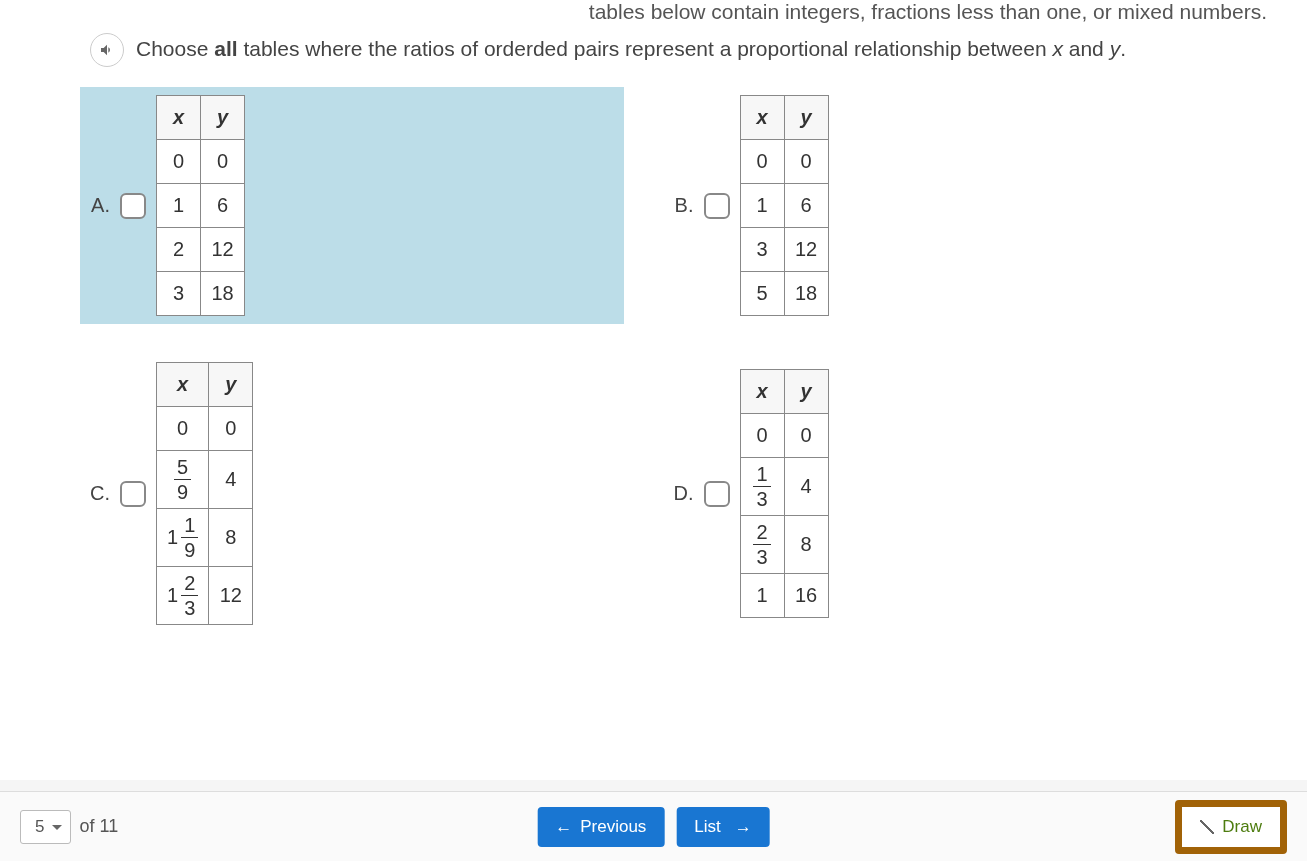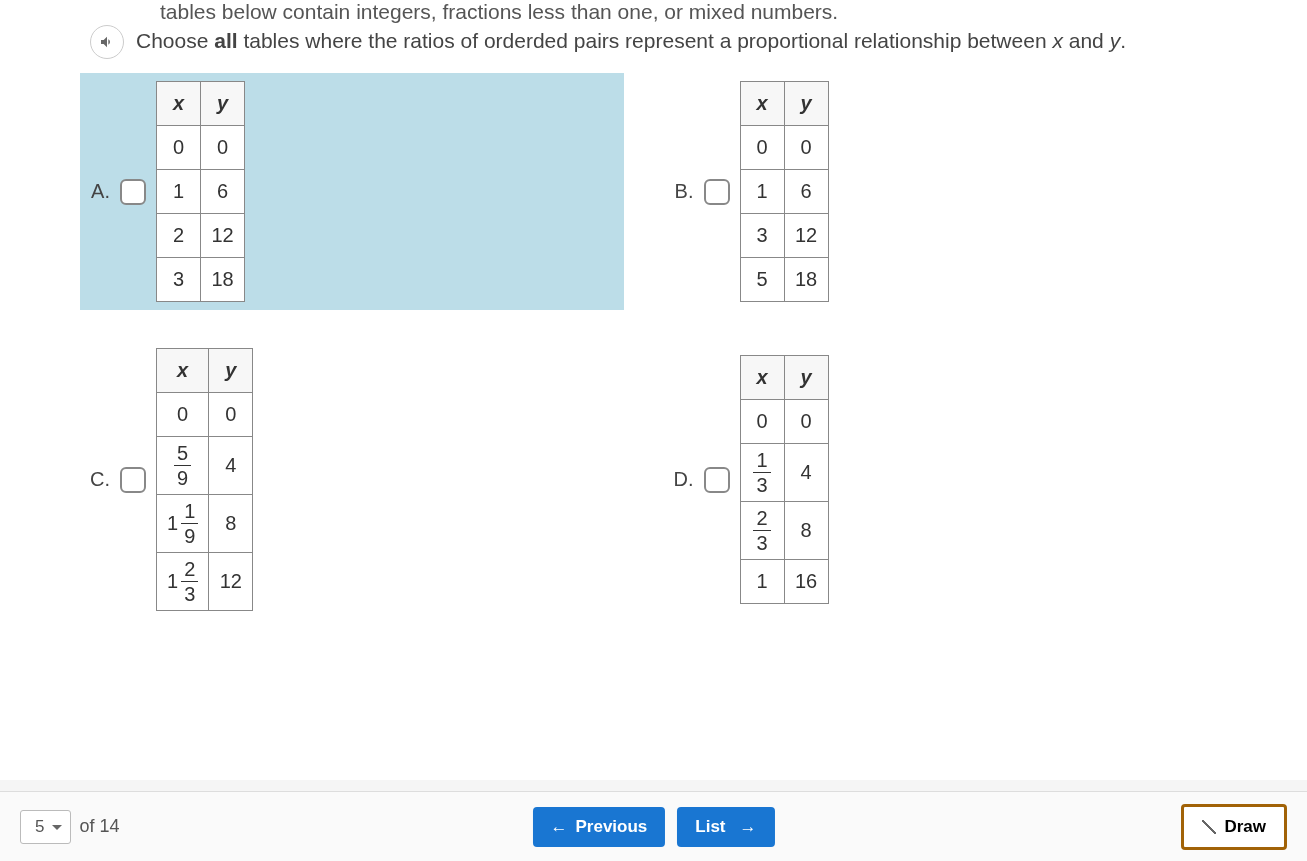--- a/index.html
+++ b/index.html
@@ -13,28 +13,29 @@
   }
   .content {
     padding: 0 40px 10px 60px;
     background: #fff;
     height: 780px;
     overflow: hidden;
   }
   .intro-line {
     font-size: 21px;
     color: #555;
-    margin-bottom: 1px;
+    margin-bottom: 9px;
     padding-left: 100px;
+    text-align: right;
   }
   .audio-row {
     display: flex;
     align-items: flex-start;
     gap: 12px;
-    margin-bottom: 14px;
+    margin-bottom: 20px;
   }
   .audio-btn {
     width: 34px; height: 34px;
     border: 1px solid #ccc;
     border-radius: 50%;
     display: flex; align-items: center; justify-content: center;
     flex-shrink: 0;
     margin-left: 30px;
     background: #fff;
   }
@@ -149,25 +150,24 @@
   .btn {
     display: inline-flex;
     align-items: center;
     gap: 8px;
     padding: 10px 18px;
     border-radius: 4px;
     font-size: 17px;
     cursor: pointer;
     border: none;
   }
-  .btn-primary { background: #1976d2; color: #fff; font-weight: bold; }
+  .btn-primary { background: #1976d2; color: #fff; }
   .btn-outline {
-    background: #fff; color: #000000;
-    border: 3px solid #a16207;
-    font-weight: bold;
+    background: #fff; color: #4d7c0f;
+    border: 7px solid #a16207;
   }
   .footer-right {
     margin-left: auto;
     display: flex;
     gap: 10px;
   }
   .arrow-left::before { content: "←"; }
   .arrow-right::after { content: "→"; margin-left: 6px; }
   .list-icon {
     display: inline-block;
@@ -331,21 +331,21 @@
       </tbody>
         </table>
     </div>
 
   </div>
 </div>
 
 <div class="footer">
   <div class="page-select">
     <div class="page-dd">5</div>
-    <span>of 14</span>
+    <span>of 11</span>
   </div>
   <div class="nav-center">
     <button class="btn btn-primary">
         <span class="arrow-left"></span>
         <span>Previous</span>
       </button>
     <button class="btn btn-primary arrow-right">
         <span>List</span>
       </button>
   </div>

